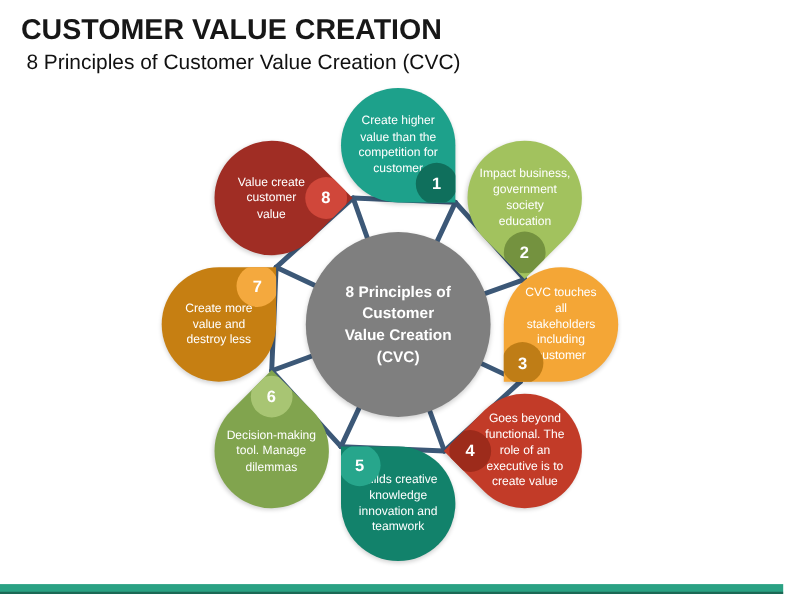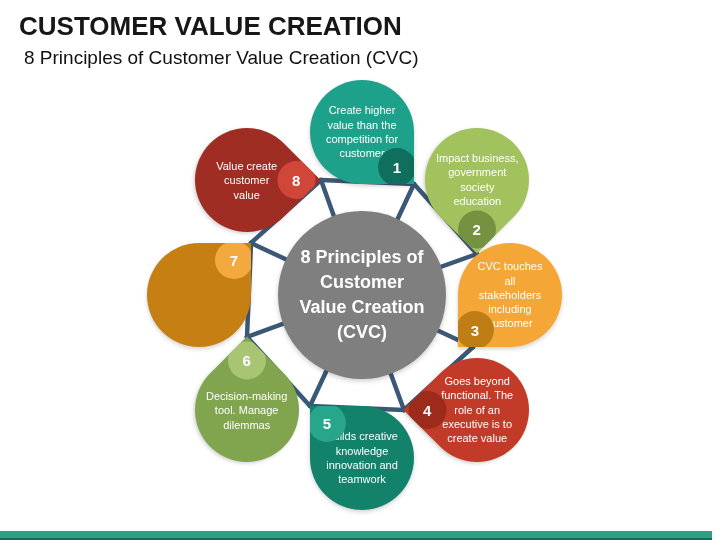--- a/index.html
+++ b/index.html
@@ -112,21 +112,21 @@
     z-index: 3;
     display: flex;
     align-items: center;
     justify-content: center;
     box-shadow: 0 2px 5px rgba(0,0,0,0.2);
   }
   .hub-label {
     white-space: pre-line;
     text-align: center;
     color: #ffffff;
-    font-size: 18px;
+    font-size: 14px;
     font-weight: 700;
     line-height: 1.4;
   }
 
   
   .footer-bar {
     position: absolute;
     left: 0; bottom: 0;
     width: 720px; height: 9px;
     border-bottom: 2px solid rgba(0,0,0,0.35);
@@ -219,20 +219,23 @@
   <div class="petal p6" style="background: rgb(129, 164, 78);">
     <span class="petal-label">Decision-making
 tool. Manage
 dilemmas</span>
     <span class="badge" style="background: rgb(168, 197, 115);">
         <b class="badge-num">6</b>
       </span>
   </div>
 
   <div class="petal p7" style="background: rgb(198, 127, 18);">
+    <span class="petal-label">Create more
+value and
+destroy less</span>
     <span class="badge" style="background: rgb(244, 169, 62);">
         <b class="badge-num">7</b>
       </span>
   </div>
 
   <div class="petal p8" style="background: rgb(160, 45, 36);">
     <span class="petal-label">Value create
 customer
 value</span>
     <span class="badge" style="background: rgb(208, 71, 58);">

